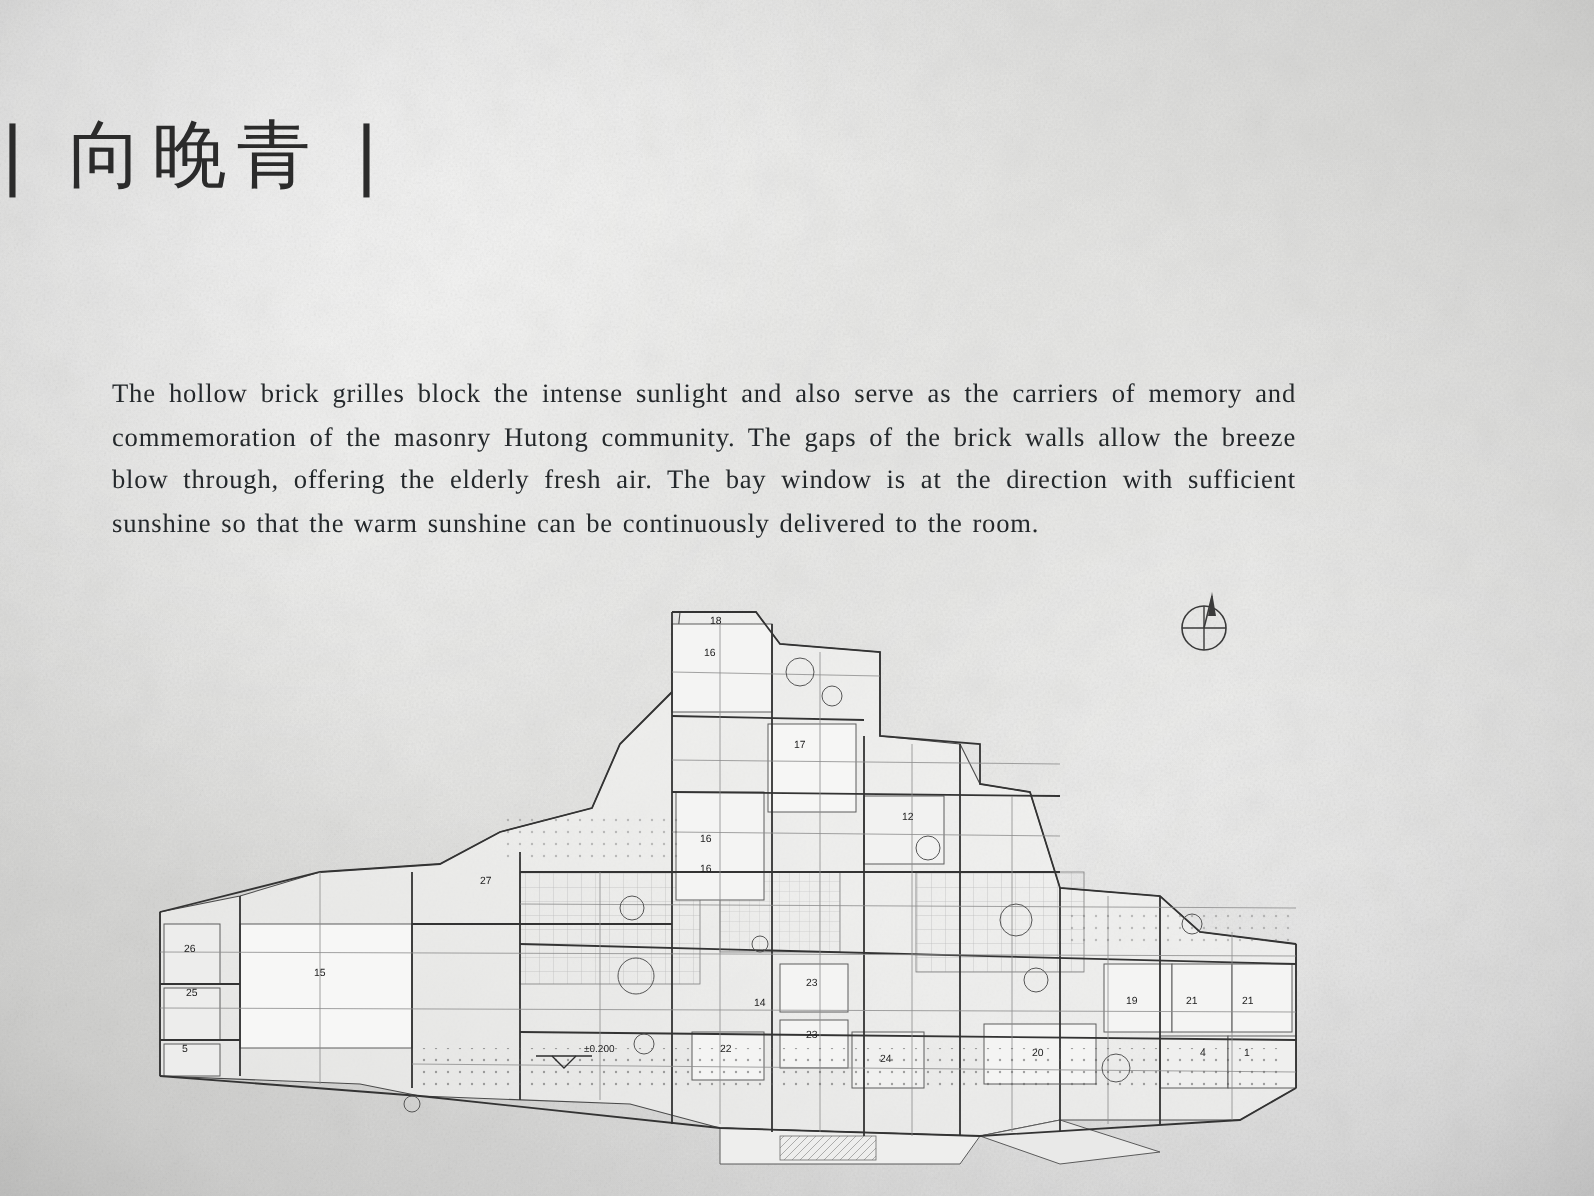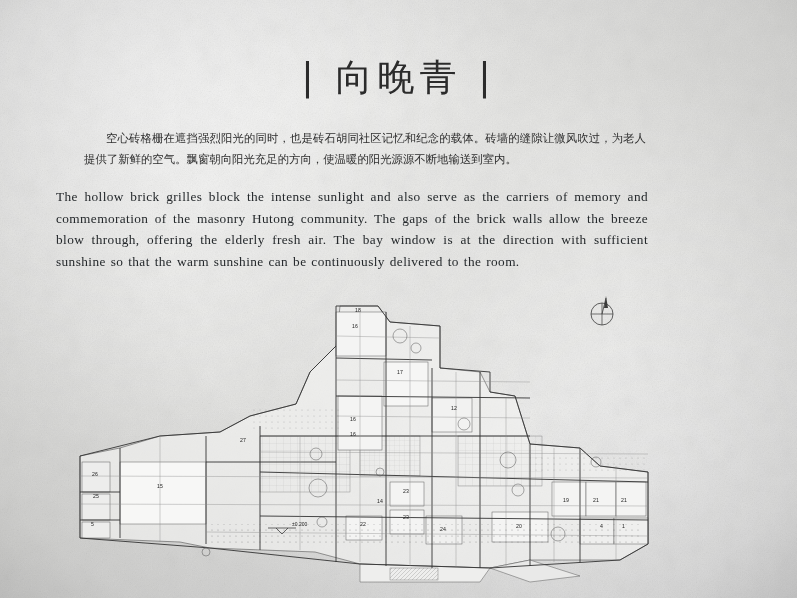--- a/index.html
+++ b/index.html
@@ -39,21 +39,21 @@
     pointer-events: none;
     background: radial-gradient(ellipse at 50% 45%, rgba(0,0,0,0) 40%, rgba(90,90,90,0.13) 85%, rgba(70,70,70,0.22) 100%);
   }
 
   
   .title-wrap {
     position: absolute;
     top: 58px;
     left: 0;
     width: 100%;
-    text-align: center;
+    text-align: left;
   }
   .title {
     display: inline-block;
     font-family: "DejaVu Sans", sans-serif;
     font-size: 37px;
     letter-spacing: 5px;
     color: #2b2b2b;
     font-weight: 400;
     line-height: 1.1;
   }
@@ -141,21 +141,20 @@
     <rect width="797" height="598" filter="url(#noiseFilter)"></rect>
     <rect width="797" height="598" filter="url(#noiseCoarse)"></rect>
   </svg>
 
   <div class="vignette"></div>
 
   <div class="title-wrap">
     <div class="title">| 向晚青 |</div>
   </div>
 
-  <div class="cn-para"><span class="indent"></span><span>空心砖格栅在遮挡强烈阳光的同时，也是砖石胡同社区记忆和纪念的载体。砖墙的缝隙让微风吹过，为老人提供了新鲜的空气。飘窗朝向阳光充足的方向，使温暖的阳光源源不断地输送到室内。</span></div>
 
   <div class="en-para">The hollow brick grilles block the intense sunlight and also serve as the carriers of memory and commemoration of the masonry Hutong community. The gaps of the brick walls allow the breeze blow through, offering the elderly fresh air. The bay window is at the direction with sufficient sunshine so that the warm sunshine can be continuously delivered to the room.</div>
 
   <div class="north">
     <svg width="40" height="40" viewBox="0 0 40 40">
       <circle cx="20" cy="22" r="11" fill="none" stroke="#3a3a3a" stroke-width="0.8"></circle>
       <line x1="20" y1="11" x2="20" y2="33" stroke="#3a3a3a" stroke-width="0.7"></line>
       <line x1="9" y1="22" x2="31" y2="22" stroke="#3a3a3a" stroke-width="0.7"></line>
       <path d="M24 4 L26 16 L22 16 Z" fill="#3a3a3a"></path>
       <line x1="20" y1="22" x2="24" y2="6" stroke="#3a3a3a" stroke-width="0.8"></line>

